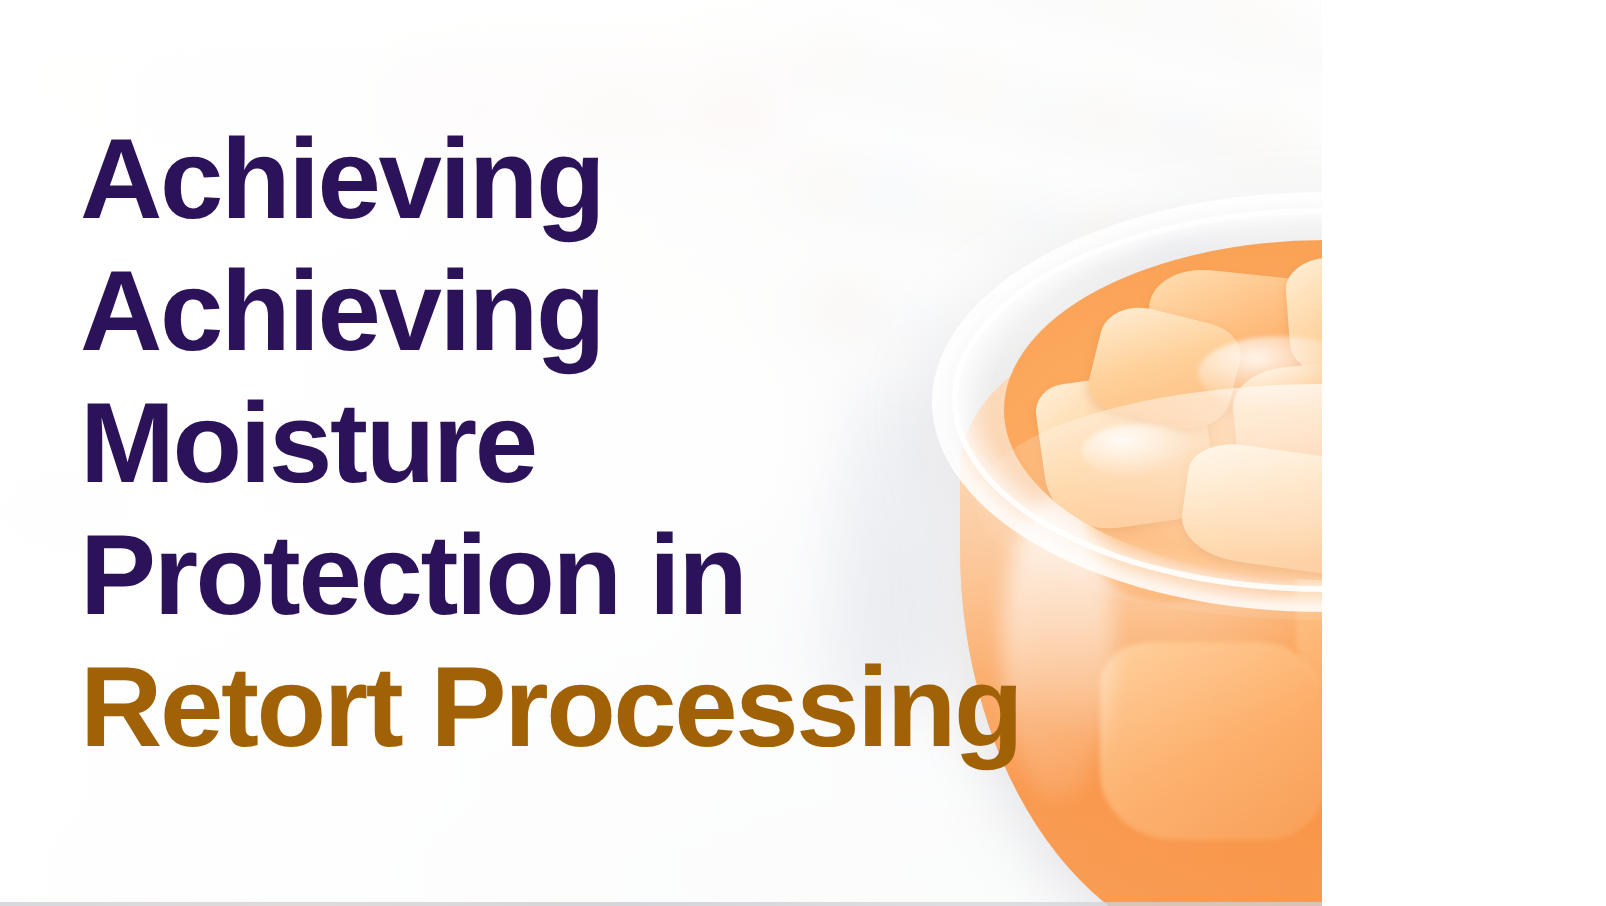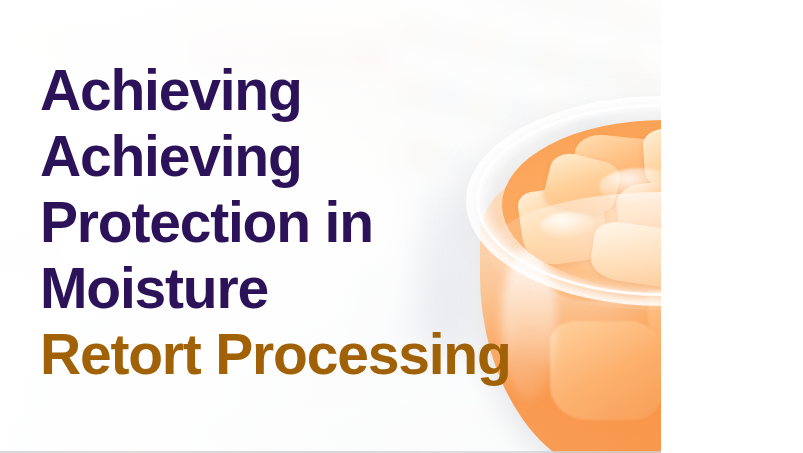--- a/index.html
+++ b/index.html
@@ -392,19 +392,19 @@
       <div class="juice-gloss" style="left:70%;top:22%;width:16%;height:14%;"></div>
     </div>
 
     <div class="cup-rim-line"></div>
     <div class="rim-front-glare"></div>
   </div>
 
   <h1 class="headline">
     <span class="line primary">Achieving</span>
     <span class="line primary">Achieving</span>
+    <span class="line primary">Moisture</span>
     <span class="line primary">Protection in</span>
-    <span class="line primary">Moisture</span>
     <span class="line accent">Retort Processing</span>
   </h1>
 
   <div class="bottom-edge"></div>
 </div>
 
 </body></html>

